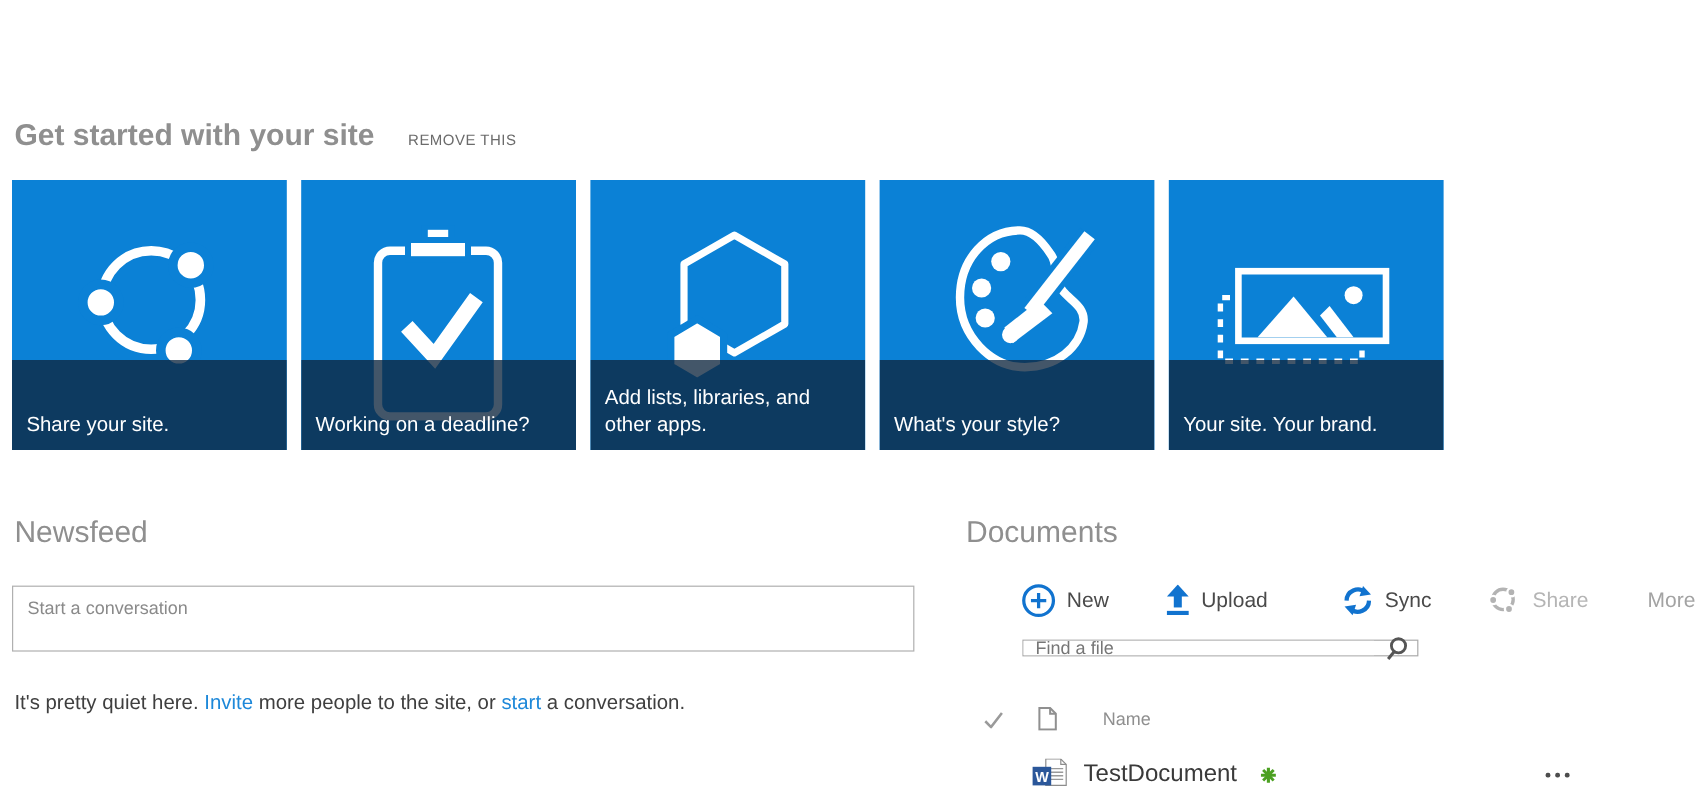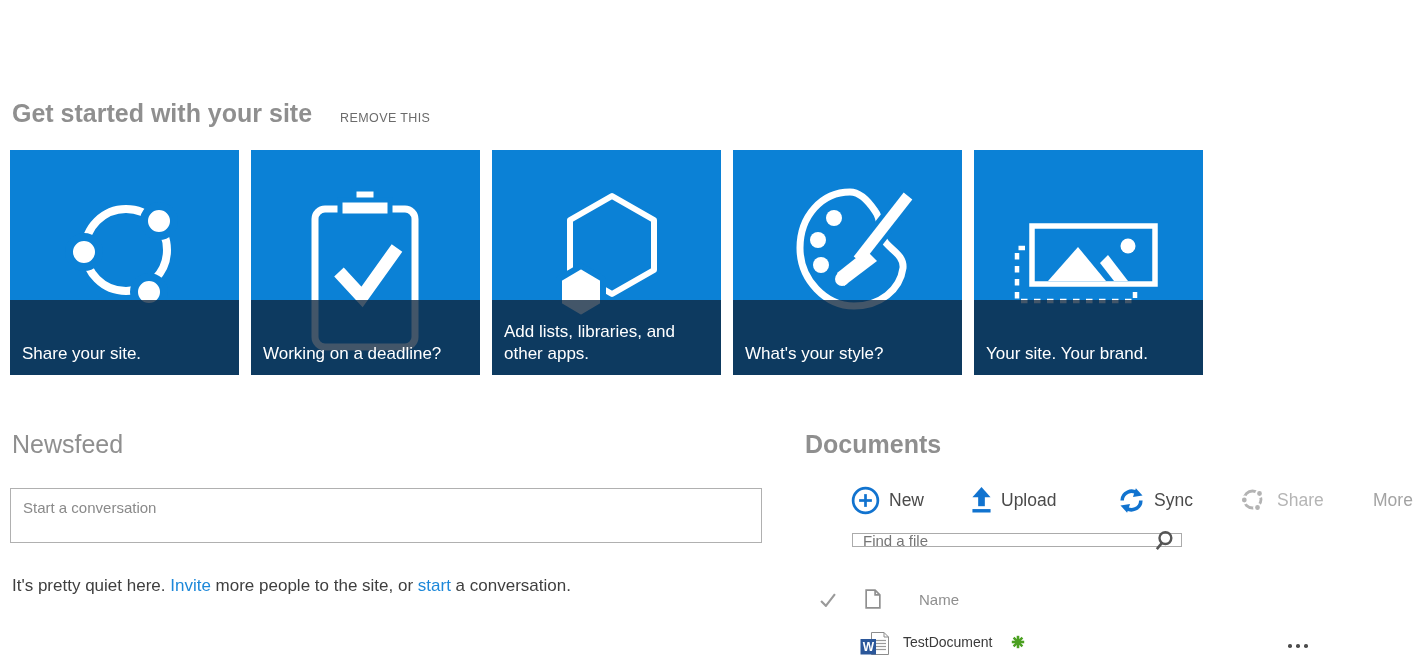--- a/index.html
+++ b/index.html
@@ -28,21 +28,21 @@
   
   .nf-heading { position:absolute; left:12px; top:430px; font-size:25px; font-weight:300; color:#8f8f8f; }
   .composer { position:absolute; left:10px; top:488px; width:752px; height:55px;
               border:1px solid #b0b0b0; resize:none; outline:none; padding:10px 12px;
               font-family:"Liberation Sans", sans-serif; font-size:15px; color:#444; }
   .composer::placeholder { color:#8a8a8a; opacity:1; }
   .quiet-line { position:absolute; left:12px; top:576px; font-size:17px; color:#3f3f3f; }
   .quiet-line a { color:#1d88d9; text-decoration:none; cursor:pointer; }
 
   
-  .doc-heading { position:absolute; left:805px; top:430px; font-size:25px; font-weight:700; color:#8f8f8f; }
+  .doc-heading { position:absolute; left:805px; top:430px; font-size:25px; font-weight:400; color:#8f8f8f; }
   .doc-toolbar { position:absolute; left:839px; top:481px; width:612px; height:38px; }
   .tb-item { position:absolute; top:0; height:38px; display:flex; align-items:center; gap:9px;
              cursor:pointer; white-space:nowrap; }
   .tb-item .tb-label { font-size:17.5px; color:#4a4a4a; }
   .tb-item.disabled .tb-label { color:#b5b5b5; }
   .tb-item.more .tb-label { color:#a3a3a3; }
   .tb-new { left:12px; } .tb-upload { left:132px; } .tb-sync { left:279px; }
   .tb-share { left:399px; } .tb-more { left:534px; }
 
   .find-box { position:absolute; left:852px; top:533px; width:330px; height:14px;
@@ -53,21 +53,21 @@
   .find-btn { width:36px; height:100%; border:none; background:transparent; cursor:pointer;
               display:flex; align-items:center; justify-content:center; }
 
   .list-header { position:absolute; left:805px; top:588px; height:24px; }
   .hdr-check { position:absolute; left:15px; top:5px; cursor:pointer; }
   .hdr-docicon { position:absolute; left:60px; top:1px; cursor:pointer; }
   .hdr-name { position:absolute; left:98px; top:3px; font-size:15px; color:#8f8f8f; cursor:pointer;margin-left:16px; }
 
   .doc-row { position:absolute; left:805px; top:630px; height:30px; width:612px; }
   .row-fileicon { position:absolute; left:55px; top:2px; }
-  .row-name { position:absolute; left:98px; top:4px; font-size:14px; color:#3a3a3a;
+  .row-name { position:absolute; left:98px; top:4px; font-size:20px; color:#3a3a3a;
               text-decoration:none; cursor:pointer; display:flex; align-items:center; gap:19px; }
   .ellipsis { position:absolute; left:483px; top:14px; display:flex; gap:4.5px; cursor:pointer; }
   .ellipsis i { width:3.5px; height:3.5px; border-radius:50%; background:#4d4d4d; display:block; }
 </style>
 </head>
 <body>
 
 <div class="page">
 
 

